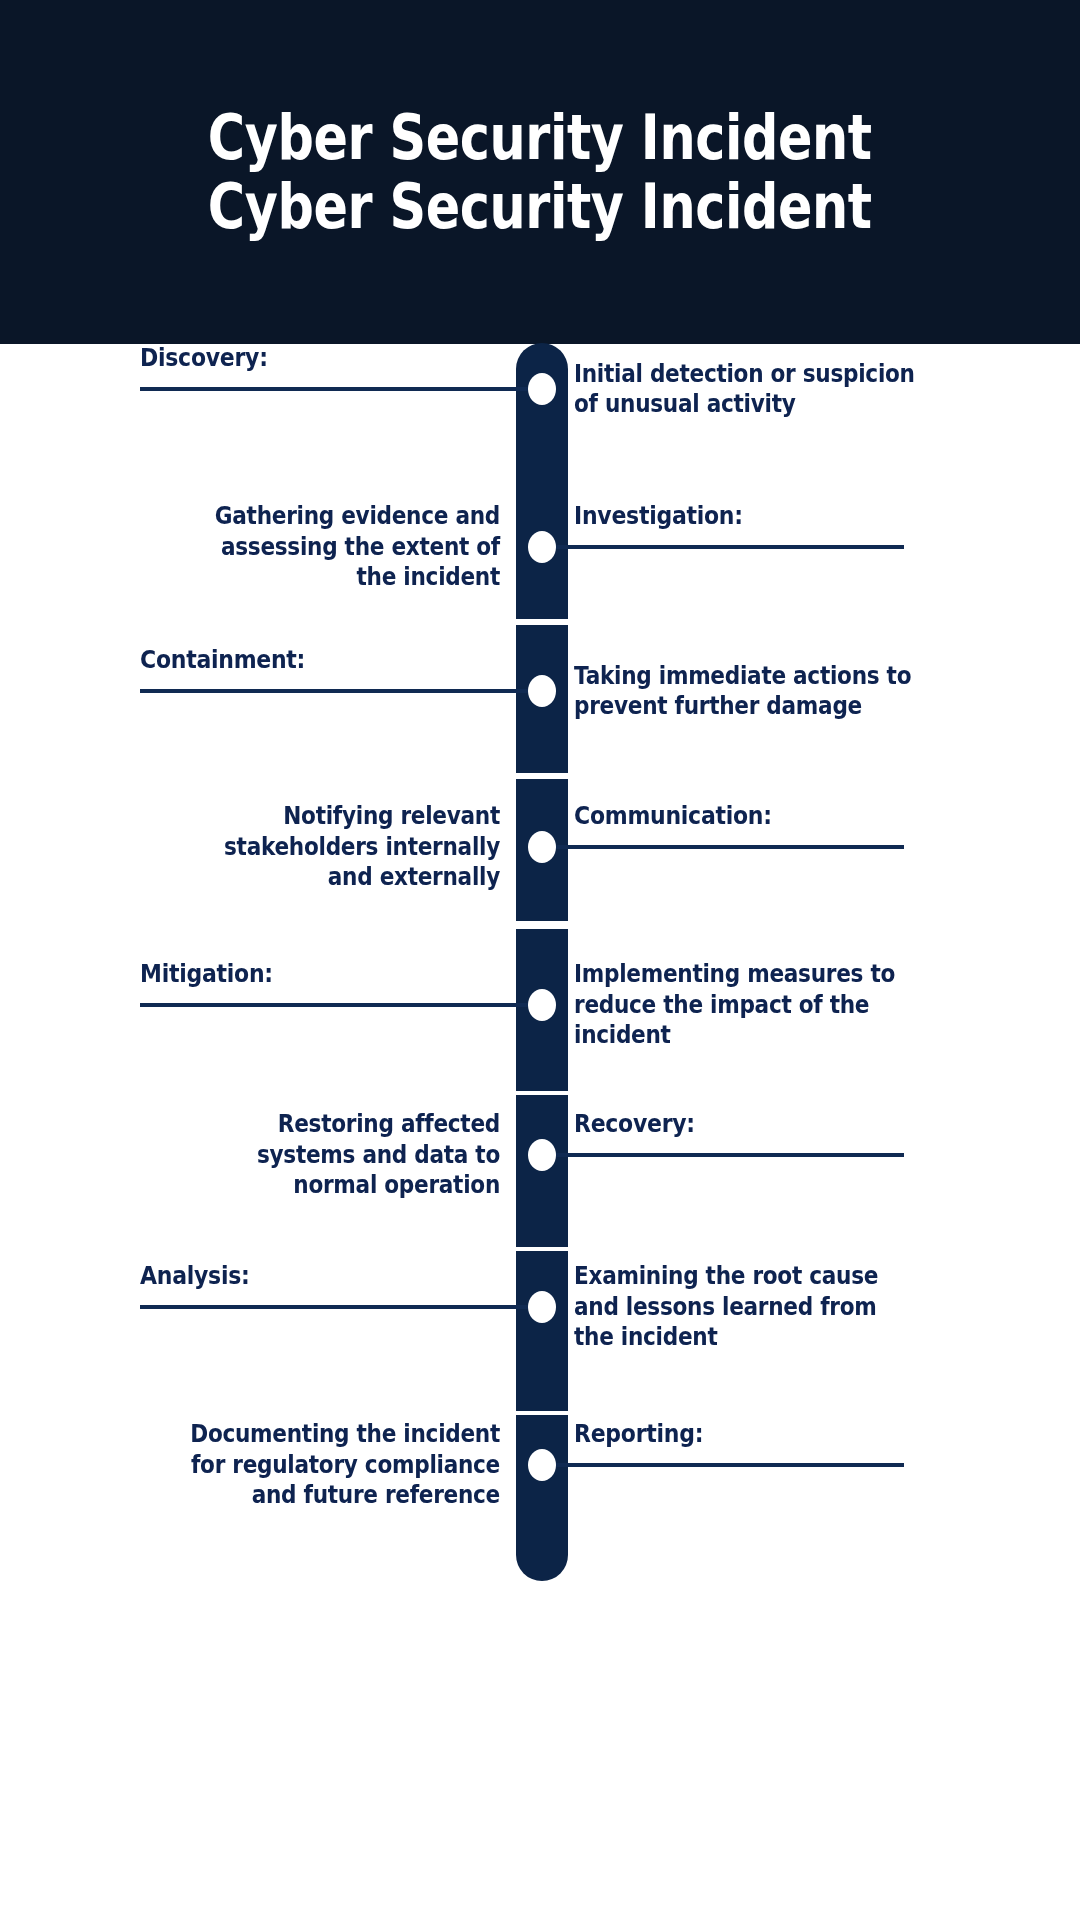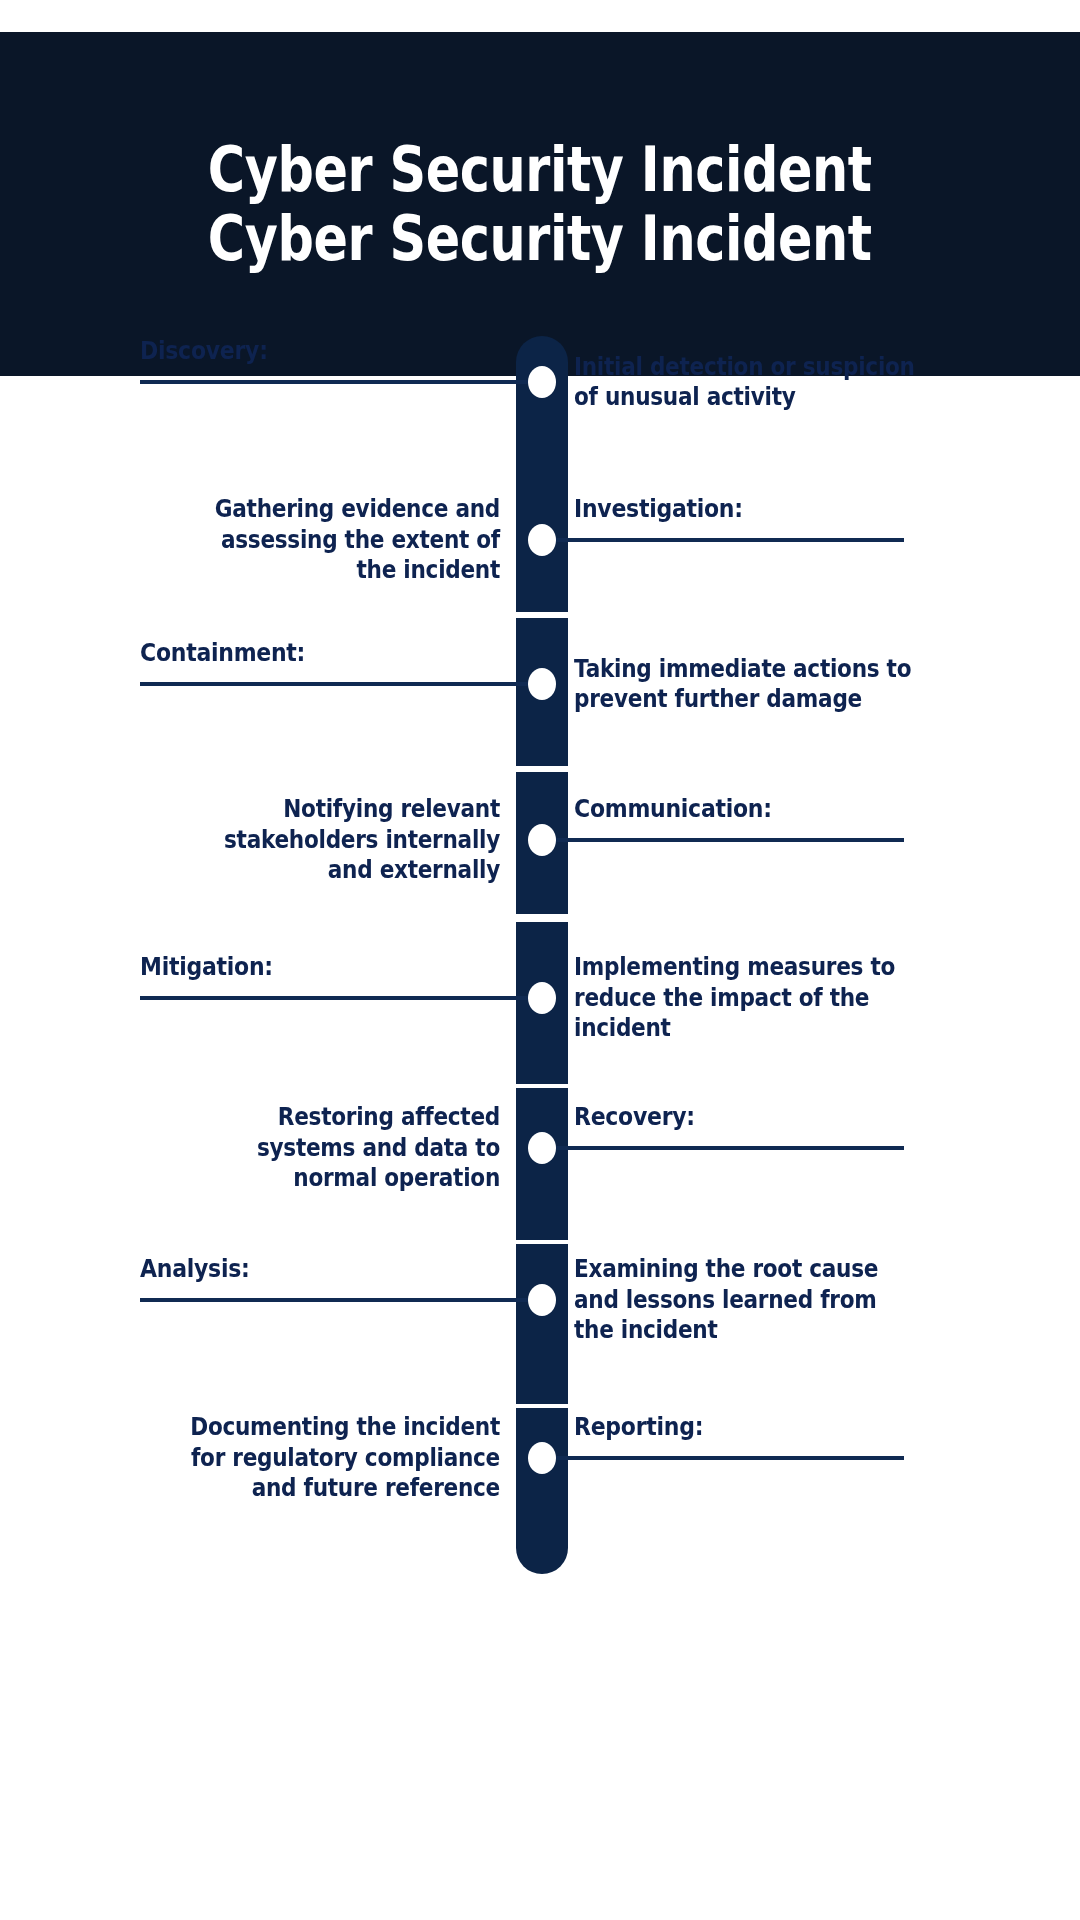--- a/index.html
+++ b/index.html
@@ -26,41 +26,40 @@
     position: absolute;
     left: 0;
     top: 0;
     width: 1080px;
     height: 344px;
     background: #0a1628;
     display: flex;
     flex-direction: column;
     align-items: center;
     justify-content: center;
-    margin-top: 32px;
   }
   .header-title {
     color: #ffffff;
     font-family: "DejaVu Sans", sans-serif;
     font-weight: bold;
     font-size: 62px;
     line-height: 1.12;
     letter-spacing: -0.5px;
     transform: scaleX(0.82);
     transform-origin: center center;
     white-space: nowrap;
     text-align: center;
     margin: 0;
   }
 
   
   .timeline {
     position: absolute;
     left: 0;
-    top: 338px;
+    top: 345px;
     width: 1080px;
     height: 1576px;
   }
 
   
   .bar-col {
     position: absolute;
     left: 516px;
     top: 0;
     width: 52px;

